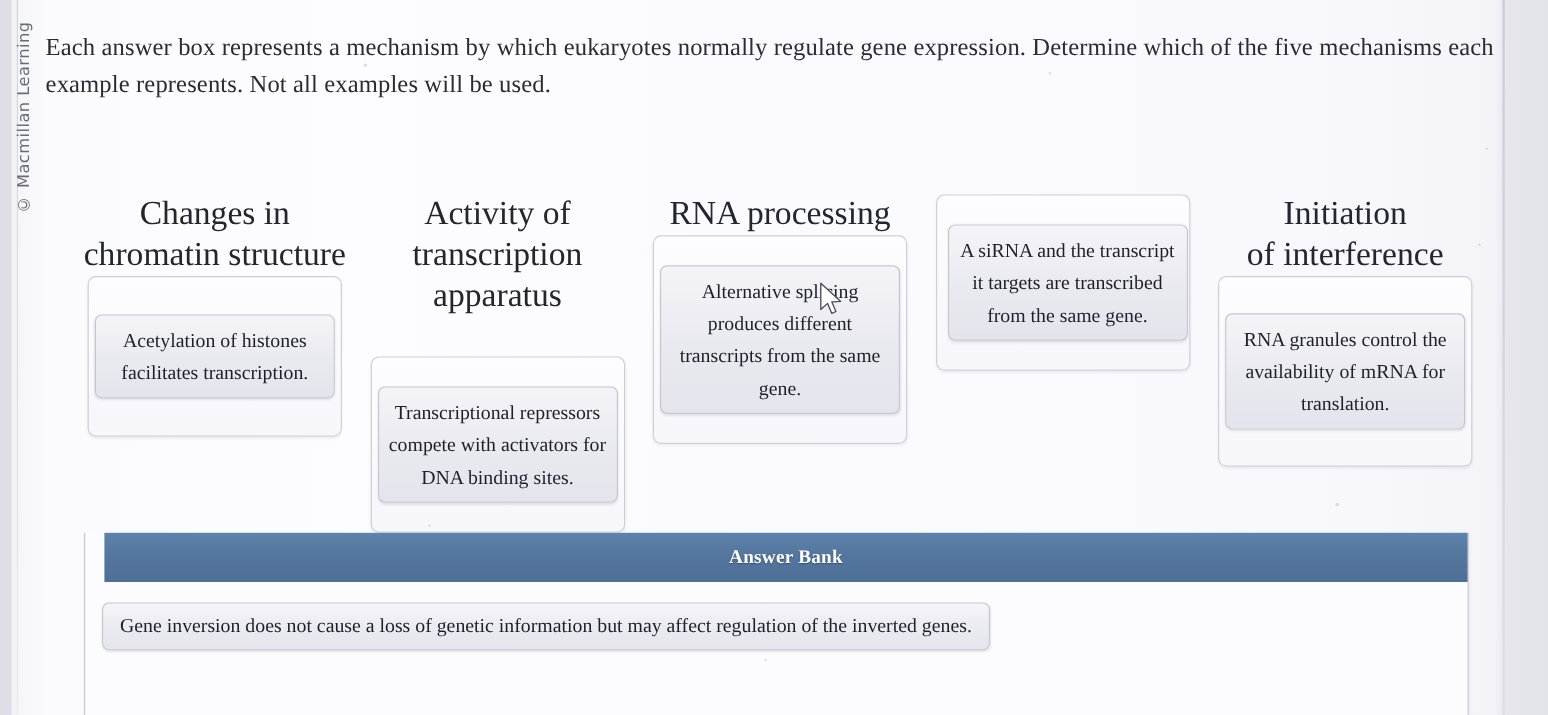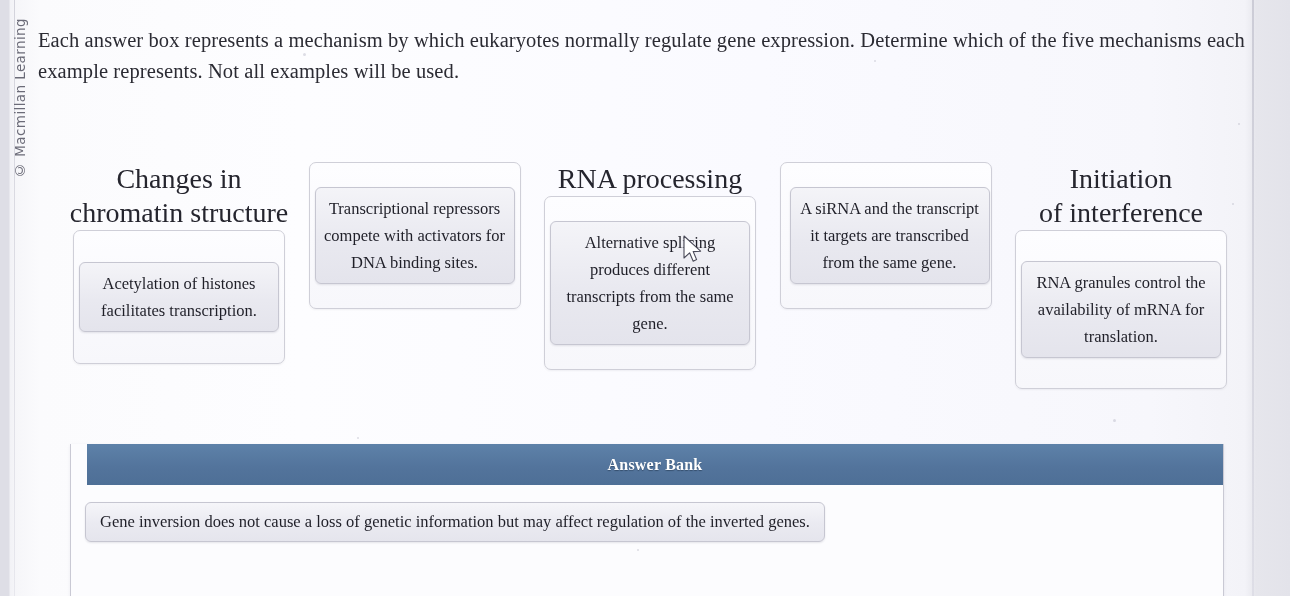--- a/index.html
+++ b/index.html
@@ -110,21 +110,21 @@
     box-shadow: 0 1px 2px rgba(60,60,85,.12);
     font-size: 16.5px;
     line-height: 27px;
     color: #1f1f28;
     text-align: center;
     padding: 7px 6px;
   }
 
   
   .col-1 .dropzone { padding: 31px 0; }
-  .col-2 .dropzone { padding: 24px 0; }
+  .col-2 .dropzone { padding: 24px 0; margin-top: 33px; }
   .col-3 .dropzone { padding: 24px 0; }
   .col-4 .dropzone { padding: 24px 1px; justify-content: flex-end; }
   .col-5 .dropzone { padding: 30px 0; align-items: flex-end; }
 
   .col-3 { margin-top: 0; }
   .col-1 .col-title, .col-2 .col-title, .col-5 .col-title { }
 
   
   #answer-bank {
     position: absolute;
@@ -191,20 +191,22 @@
 
     <div class="column col-1">
       <div class="col-title">Changes in
 chromatin structure</div>
       <div class="dropzone">
         <div class="answer-card">Acetylation of histones facilitates transcription.</div>
       </div>
     </div>
 
     <div class="column col-2">
+      <div class="col-title">Activity of
+transcription apparatus</div>
       <div class="dropzone">
         <div class="answer-card">Transcriptional repressors compete with activators for DNA binding sites.</div>
       </div>
     </div>
 
     <div class="column col-3">
       <div class="col-title">RNA processing</div>
       <div class="dropzone">
         <div class="answer-card">Alternative splicing produces different transcripts from the same gene.</div>
       </div>

